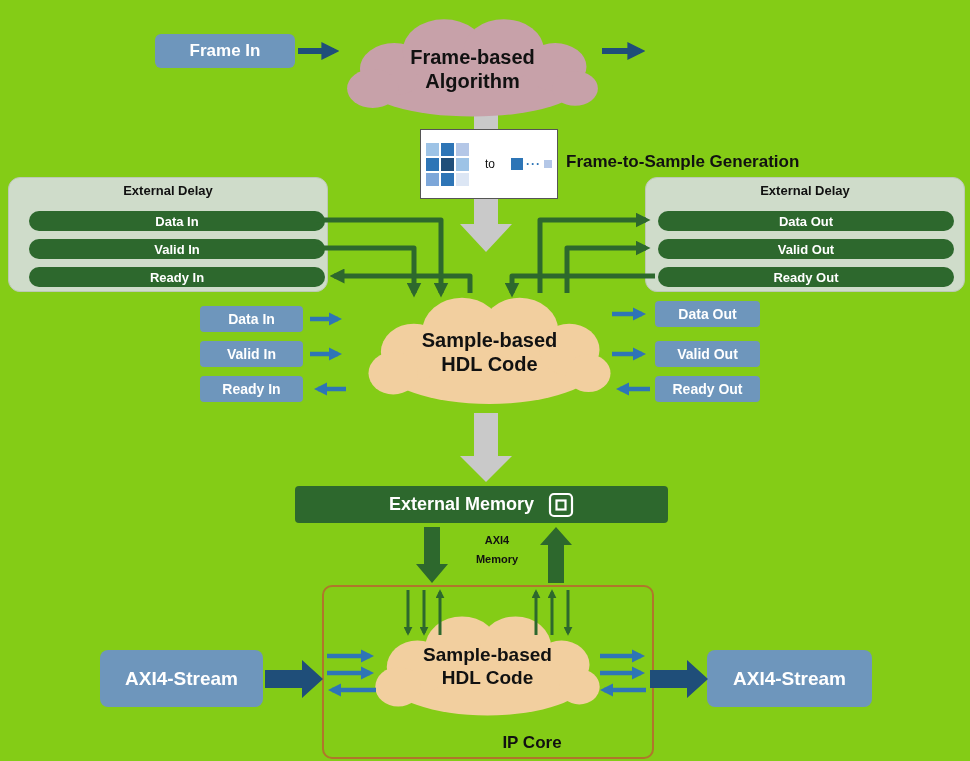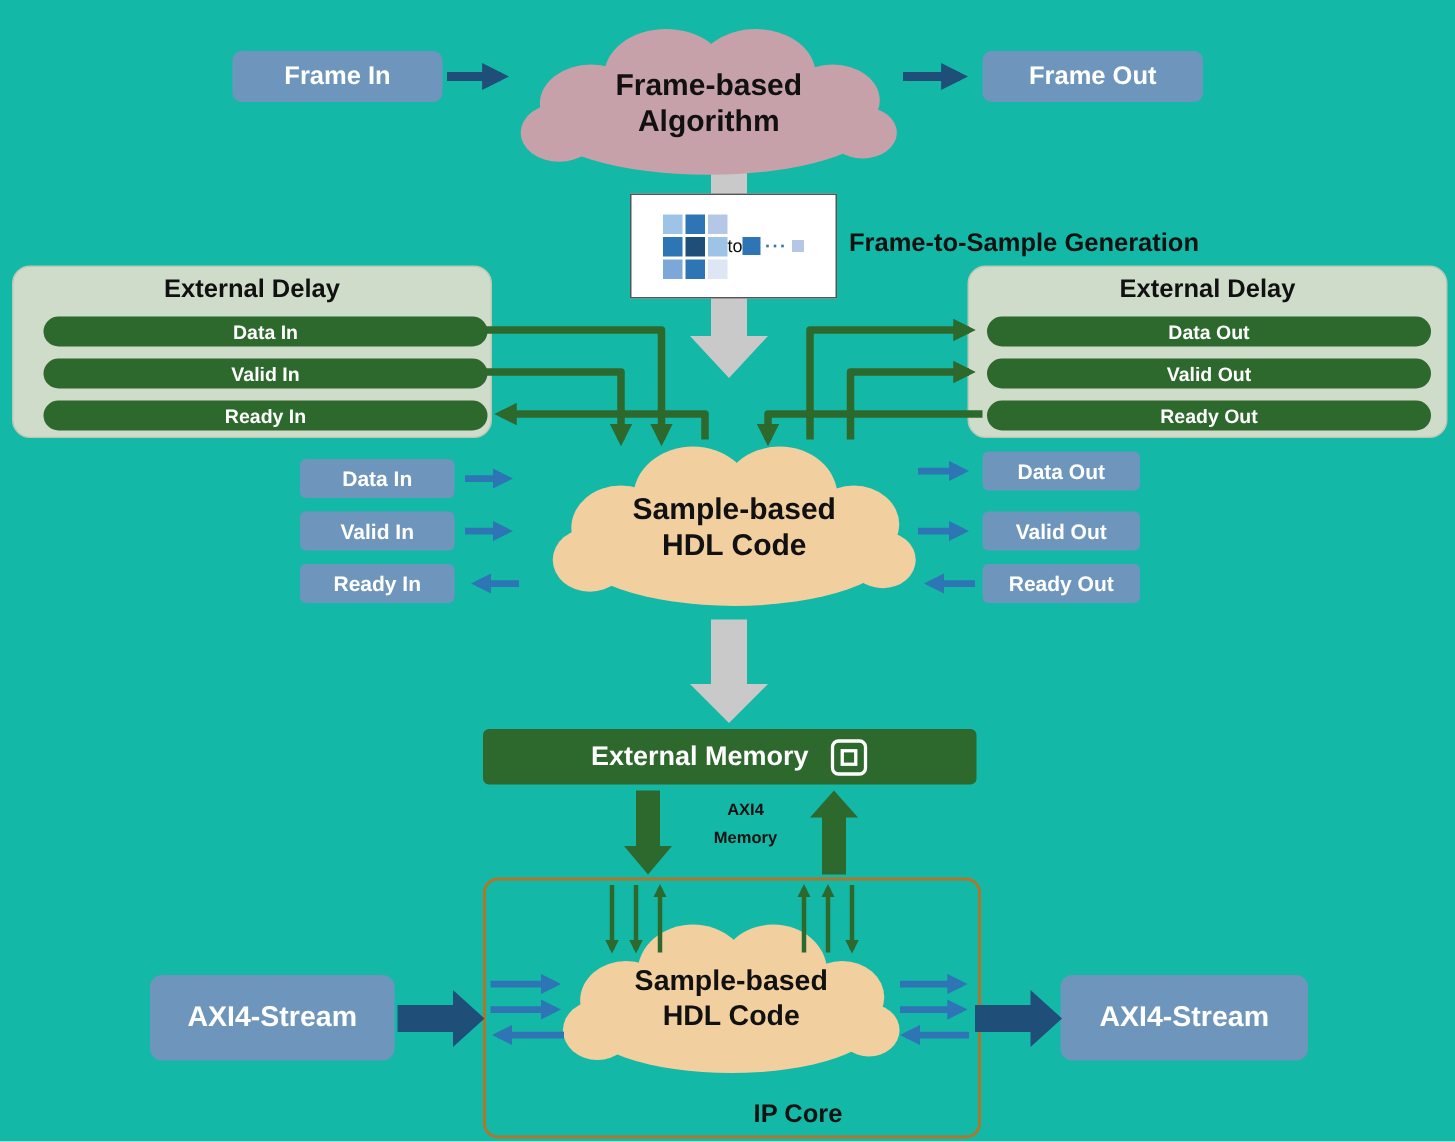--- a/index.html
+++ b/index.html
@@ -1,17 +1,17 @@
 <!DOCTYPE html>
 <html><head>
 <meta charset="utf-8">
 <style>
   html,body { margin:0; padding:0; background:#fff; }
   .canvas {
-    position:relative; width:970px; height:761px; background:#14b8a6;
+    position:relative; width:970px; height:761px; background:#84cc16;
     font-family:"Liberation Sans", sans-serif; overflow:hidden;
   }
   svg.overlay { position:absolute; left:0; top:0; pointer-events:none; }
   #bg-arrows { z-index:1; }
   .content { position:absolute; inset:0; z-index:2; }
   #fg-arrows { z-index:3; }
 
   .bluebox {
     position:absolute; background:#6e96bc; color:#fff; font-weight:bold;
     display:flex; align-items:center; justify-content:center; border-radius:6px;
@@ -25,21 +25,21 @@
   .cloud > svg { position:absolute; left:0; top:0; width:100%; height:100%; }
   .cloud-text {
     position:relative; width:100%; height:100%; display:flex; flex-direction:column;
     align-items:center; justify-content:center; font-weight:bold; color:#111; line-height:1.2;
   }
   .delay-panel {
     position:absolute; background:#cfdcca; border:1px solid #bcc9b4; border-radius:12px;
   }
   .delay-title {
     position:absolute; top:5px; width:100%; text-align:center;
-    font-weight:bold; font-size:17px; color:#111;
+    font-weight:bold; font-size:13px; color:#111;
   }
   .delay-bar {
     position:absolute; height:20px; background:#2d682d; color:#fff; font-weight:bold;
     font-size:13px; display:flex; align-items:center; justify-content:center; border-radius:10px;
   }
   .flow-label { position:absolute; font-weight:bold; color:#111; white-space:nowrap; }
   .memory-bar {
     position:absolute; background:#2d682d; color:#fff; font-weight:bold; border-radius:4px;
     display:flex; align-items:center; justify-content:center; gap:14px; font-size:18px;
   }
@@ -49,21 +49,21 @@
   .ip-core-label {
     position:absolute; bottom:4px; left:0; width:100%; text-align:center;
     font-weight:bold; font-size:17px; color:#111;margin-left:44px;
   }
   .axi-master-label {
     position:absolute; font-weight:bold; font-size:11px; color:#111;
     text-align:center; line-height:19px;
   }
   .thumb {
     position:absolute; background:#fff; border:1px solid #555;
-    display:flex; align-items:center; justify-content:center; gap:0;
+    display:flex; align-items:center; justify-content:center; gap:16px;
   }
   .thumb-grid { display:grid; grid-template-columns:repeat(3,13px); grid-auto-rows:13px; gap:2px; }
   .thumb-grid span { display:block; }
   .thumb-to { font-size:12px; color:#111; }
   .thumb-seq { display:flex; align-items:center; gap:3px; }
   .sq-big { width:12px; height:12px; background:#2e75b6; display:block; }
   .sq-small { width:8px; height:8px; background:#b4c7e7; display:block; }
   .thumb-dots { color:#2e75b6; font-weight:bold; font-size:12px; letter-spacing:1px; }
 
   
@@ -99,23 +99,20 @@
           <circle cx="30" cy="68" r="18"></circle>
           <circle cx="172" cy="68" r="16"></circle>
         </g>
       </svg>
       <div class="cloud-text" style="font-size:20px">
         <span>Frame-based</span>
         <span>Algorithm</span>
       </div>
     </div>
 
-    <div class="bluebox" style="left:655px;top:34px;width:147px;height:34px;font-size:17px">
-      <span>Frame Out</span>
-    </div>
 
     <div class="thumb" style="left:420px;top:129px;width:136px;height:68px">
       <span class="thumb-grid">
         <span style="background:#9dc3e6"></span>
           <span style="background:#2e75b6"></span>
           <span style="background:#b4c7e7"></span>
         <span style="background:#2e75b6"></span>
           <span style="background:#1f4e79"></span>
           <span style="background:#9dc3e6"></span>
         <span style="background:#7da7d9"></span>
@@ -165,21 +162,21 @@
           <circle cx="172" cy="68" r="16"></circle>
         </g>
       </svg>
       <div class="cloud-text" style="font-size:20px">
         <span>Sample-based</span>
         <span>HDL Code</span>
       </div>
     </div>
 
 
-    <div class="memory-bar" style="left:322px;top:486px;width:329px;height:37px">
+    <div class="memory-bar" style="left:295px;top:486px;width:373px;height:37px">
       <span>External Memory</span>
       <svg width="26" height="26" viewBox="0 0 26 26">
         <rect x="2" y="2" width="22" height="22" rx="4" fill="none" stroke="#fff" stroke-width="2.2"></rect>
         <rect x="8.5" y="8.5" width="9" height="9" fill="none" stroke="#fff" stroke-width="2.2"></rect>
       </svg>
     </div>
 
     <div class="axi-master-label" style="left:460px;top:531px;width:74px">
       <span style="display:block">AXI4</span>
       <span style="display:block">Memory</span>

